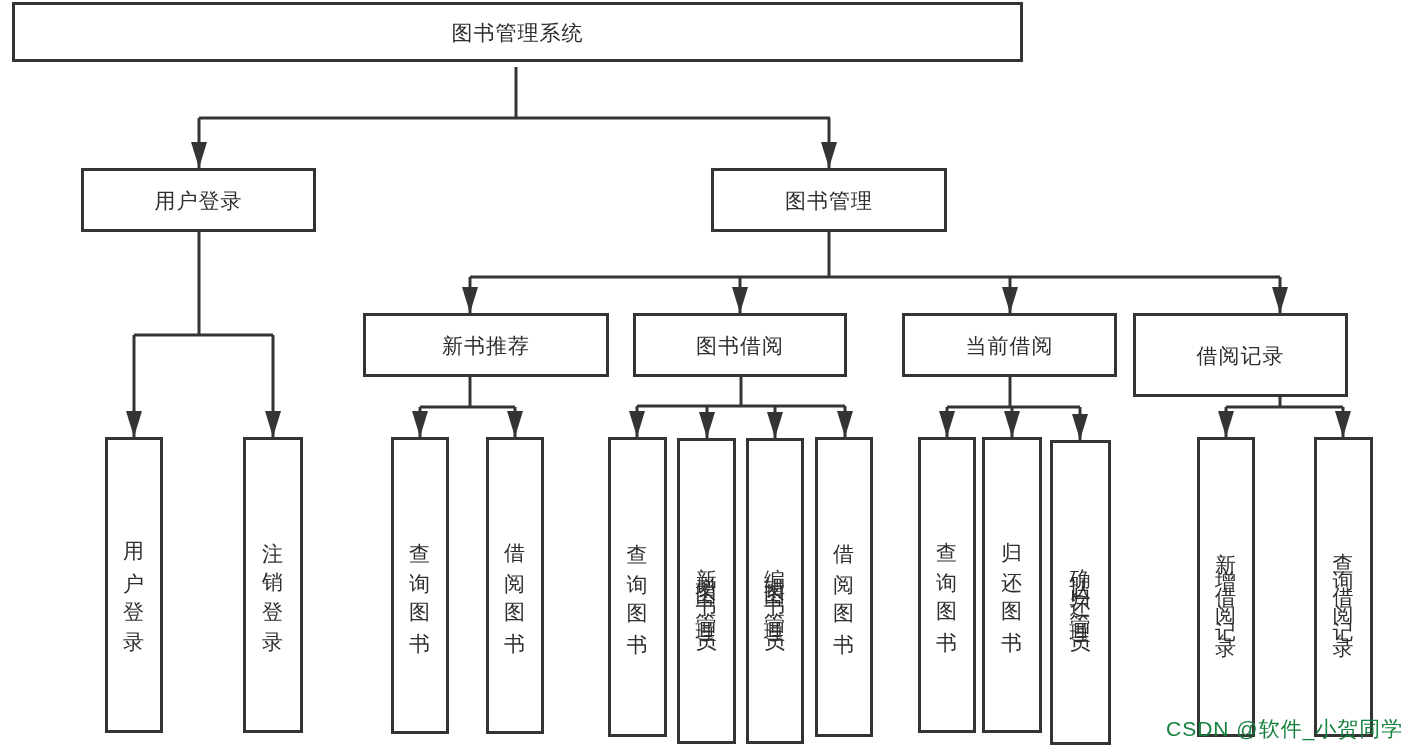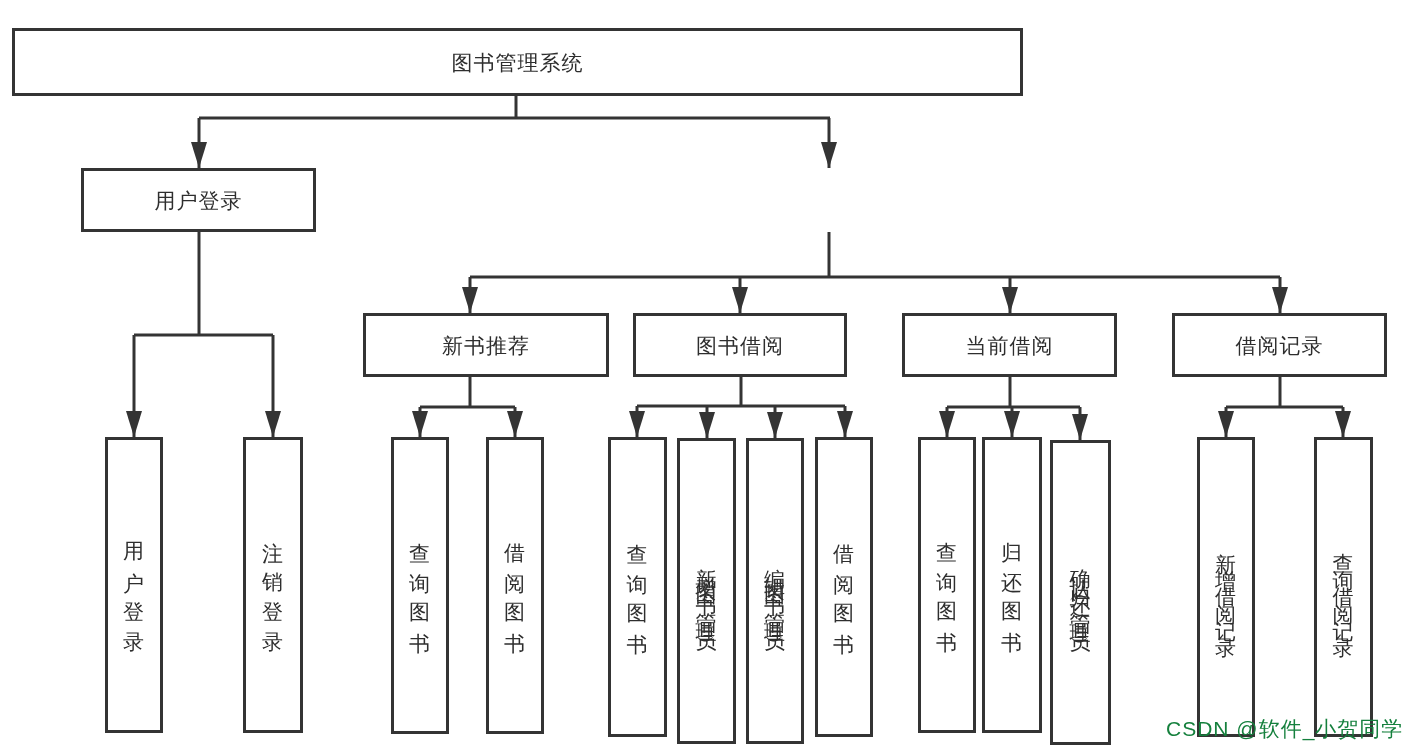--- a/index.html
+++ b/index.html
@@ -91,28 +91,29 @@
       <path d="M1012,407 L1012,437" marker-end="url(#arrow)"></path>
       <path d="M1080,407 L1080,440" marker-end="url(#arrow)"></path>
 
       <path d="M1280,377 L1280,407"></path>
       <path d="M1226,407 L1343,407"></path>
       <path d="M1226,407 L1226,437" marker-end="url(#arrow)"></path>
       <path d="M1343,407 L1343,437" marker-end="url(#arrow)"></path>
     </g>
   </svg>
 
-  <div class="node h" style="left:12px;top:28px;width:1011px;height:68px">图书管理系统</div>
+  <div class="node h" style="left:12px;top:2px;width:1011px;height:60px">图书管理系统</div>
 
   <div class="node h" style="left:81px;top:168px;width:235px;height:64px">用户登录</div>
+  <div class="node h" style="left:711px;top:168px;width:236px;height:64px">图书管理</div>
 
   <div class="node h" style="left:363px;top:313px;width:246px;height:64px">新书推荐</div>
   <div class="node h" style="left:902px;top:313px;width:215px;height:64px">当前借阅</div>
   <div class="node h" style="left:633px;top:313px;width:214px;height:64px">图书借阅</div>
-  <div class="node h" style="left:1172px;top:313px;width:215px;height:64px">借阅记录</div>
+  <div class="node h" style="left:1133px;top:313px;width:215px;height:84px">借阅记录</div>
 
   <div class="node v v4" style="left:105px;top:437px;width:58px;height:296px">用户登录</div>
   <div class="node v v4" style="left:243px;top:437px;width:60px;height:296px">注销登录</div>
 
   <div class="node v v4" style="left:391px;top:437px;width:58px;height:297px">查询图书</div>
   <div class="node v v4" style="left:486px;top:437px;width:58px;height:297px">借阅图书</div>
 
   <div class="node v v4" style="left:608px;top:437px;width:59px;height:300px">查询图书</div>
   <div class="node v v9" style="left:677px;top:438px;width:59px;height:306px">新增图书（管理员）</div>
   <div class="node v v9" style="left:746px;top:438px;width:58px;height:306px">编辑图书（管理员）</div>

